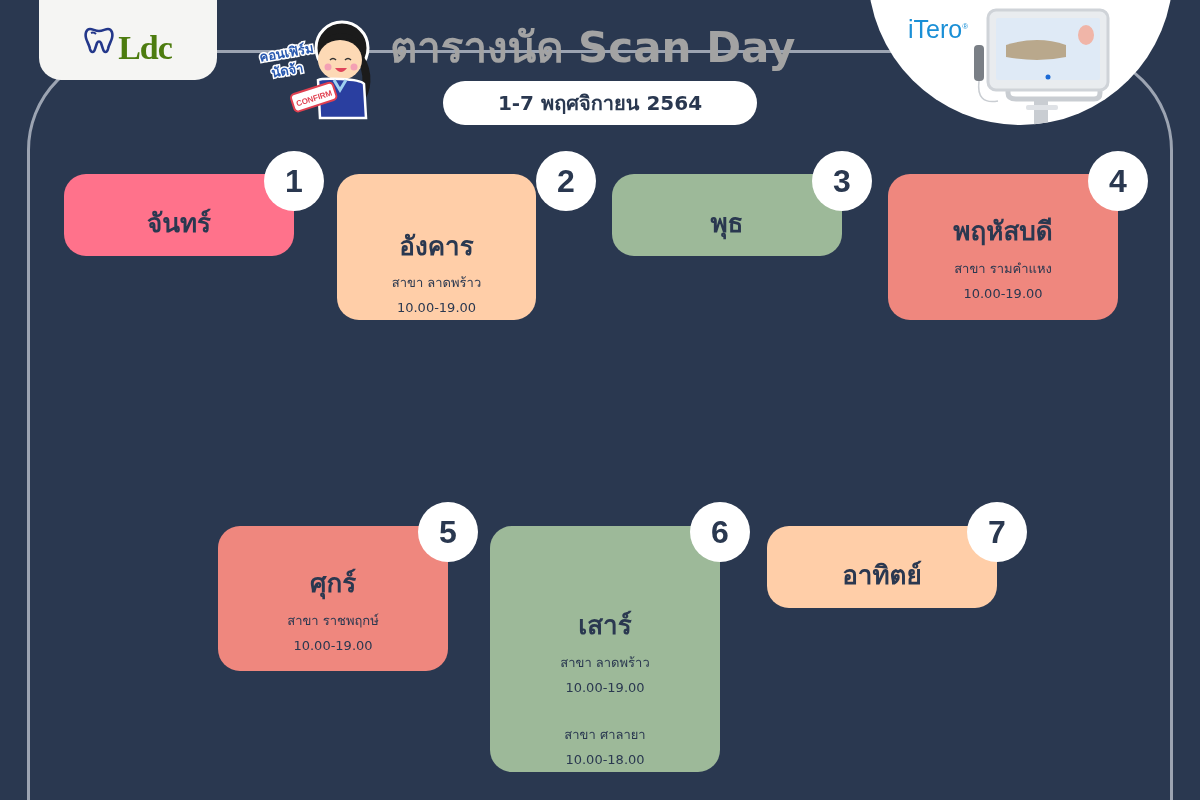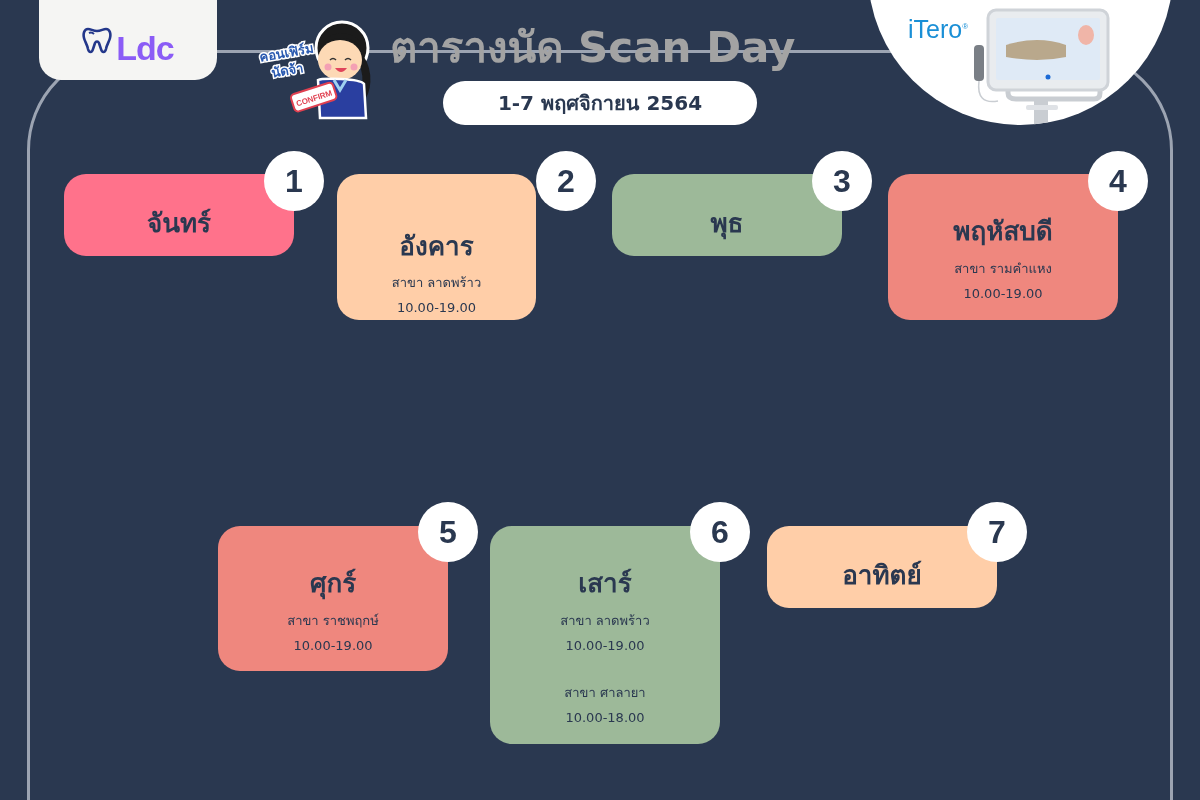--- a/index.html
+++ b/index.html
@@ -22,24 +22,24 @@
     left: 39px; top: -20px;
     width: 178px; height: 100px;
     background: #f5f5f3;
     border-radius: 0 0 22px 22px;
     display: flex; align-items: center; justify-content: center;
     padding-top: 20px;
     gap: 4px;
   }
   .logo-tooth { width: 30px; height: 30px; }
   .logo-text {
-    font-family: Liberation Sans, sans-serif;
+    font-family: Liberation Serif, serif;
     font-weight: 900;
     font-size: 34px;
-    color: #8b5cf6;
+    color: #4d7c0f;
     letter-spacing: -1px;
     line-height: 1;
     margin-top: 16px;
   }
   .itero-circle {
     position: absolute;
     left: 868px; top: -180px;
     width: 305px; height: 305px;
     border-radius: 50%;
     background: #ffffff;
@@ -205,21 +205,21 @@
 <div class="badge" style="left:1088px; top:151px;">4</div>
 
 <div class="card salmon" style="left:218px; top:526px; width:230px; height:145px; padding-top:24px;">
   <div class="day">ศุกร์</div>
   <div style="height:8px"></div>
   <div class="branch">สาขา ราชพฤกษ์</div>
   <div class="branch">10.00-19.00</div>
 </div>
 <div class="badge" style="left:418px; top:502px;">5</div>
 
-<div class="card green" style="left:490px; top:526px; width:230px; height:218px; padding-top:24px;">
+<div class="card green" style="left:490px; top:526px; width:230px; height:246px; padding-top:24px;justify-content:flex-end;">
   <div class="day">เสาร์</div>
   <div style="height:8px"></div>
   <div class="branch">สาขา ลาดพร้าว</div>
   <div class="branch">10.00-19.00</div>
   <div class="gap"></div>
   <div class="branch">สาขา ศาลายา</div>
   <div class="branch">10.00-18.00</div>
 </div>
 <div class="badge" style="left:690px; top:502px;">6</div>
 

